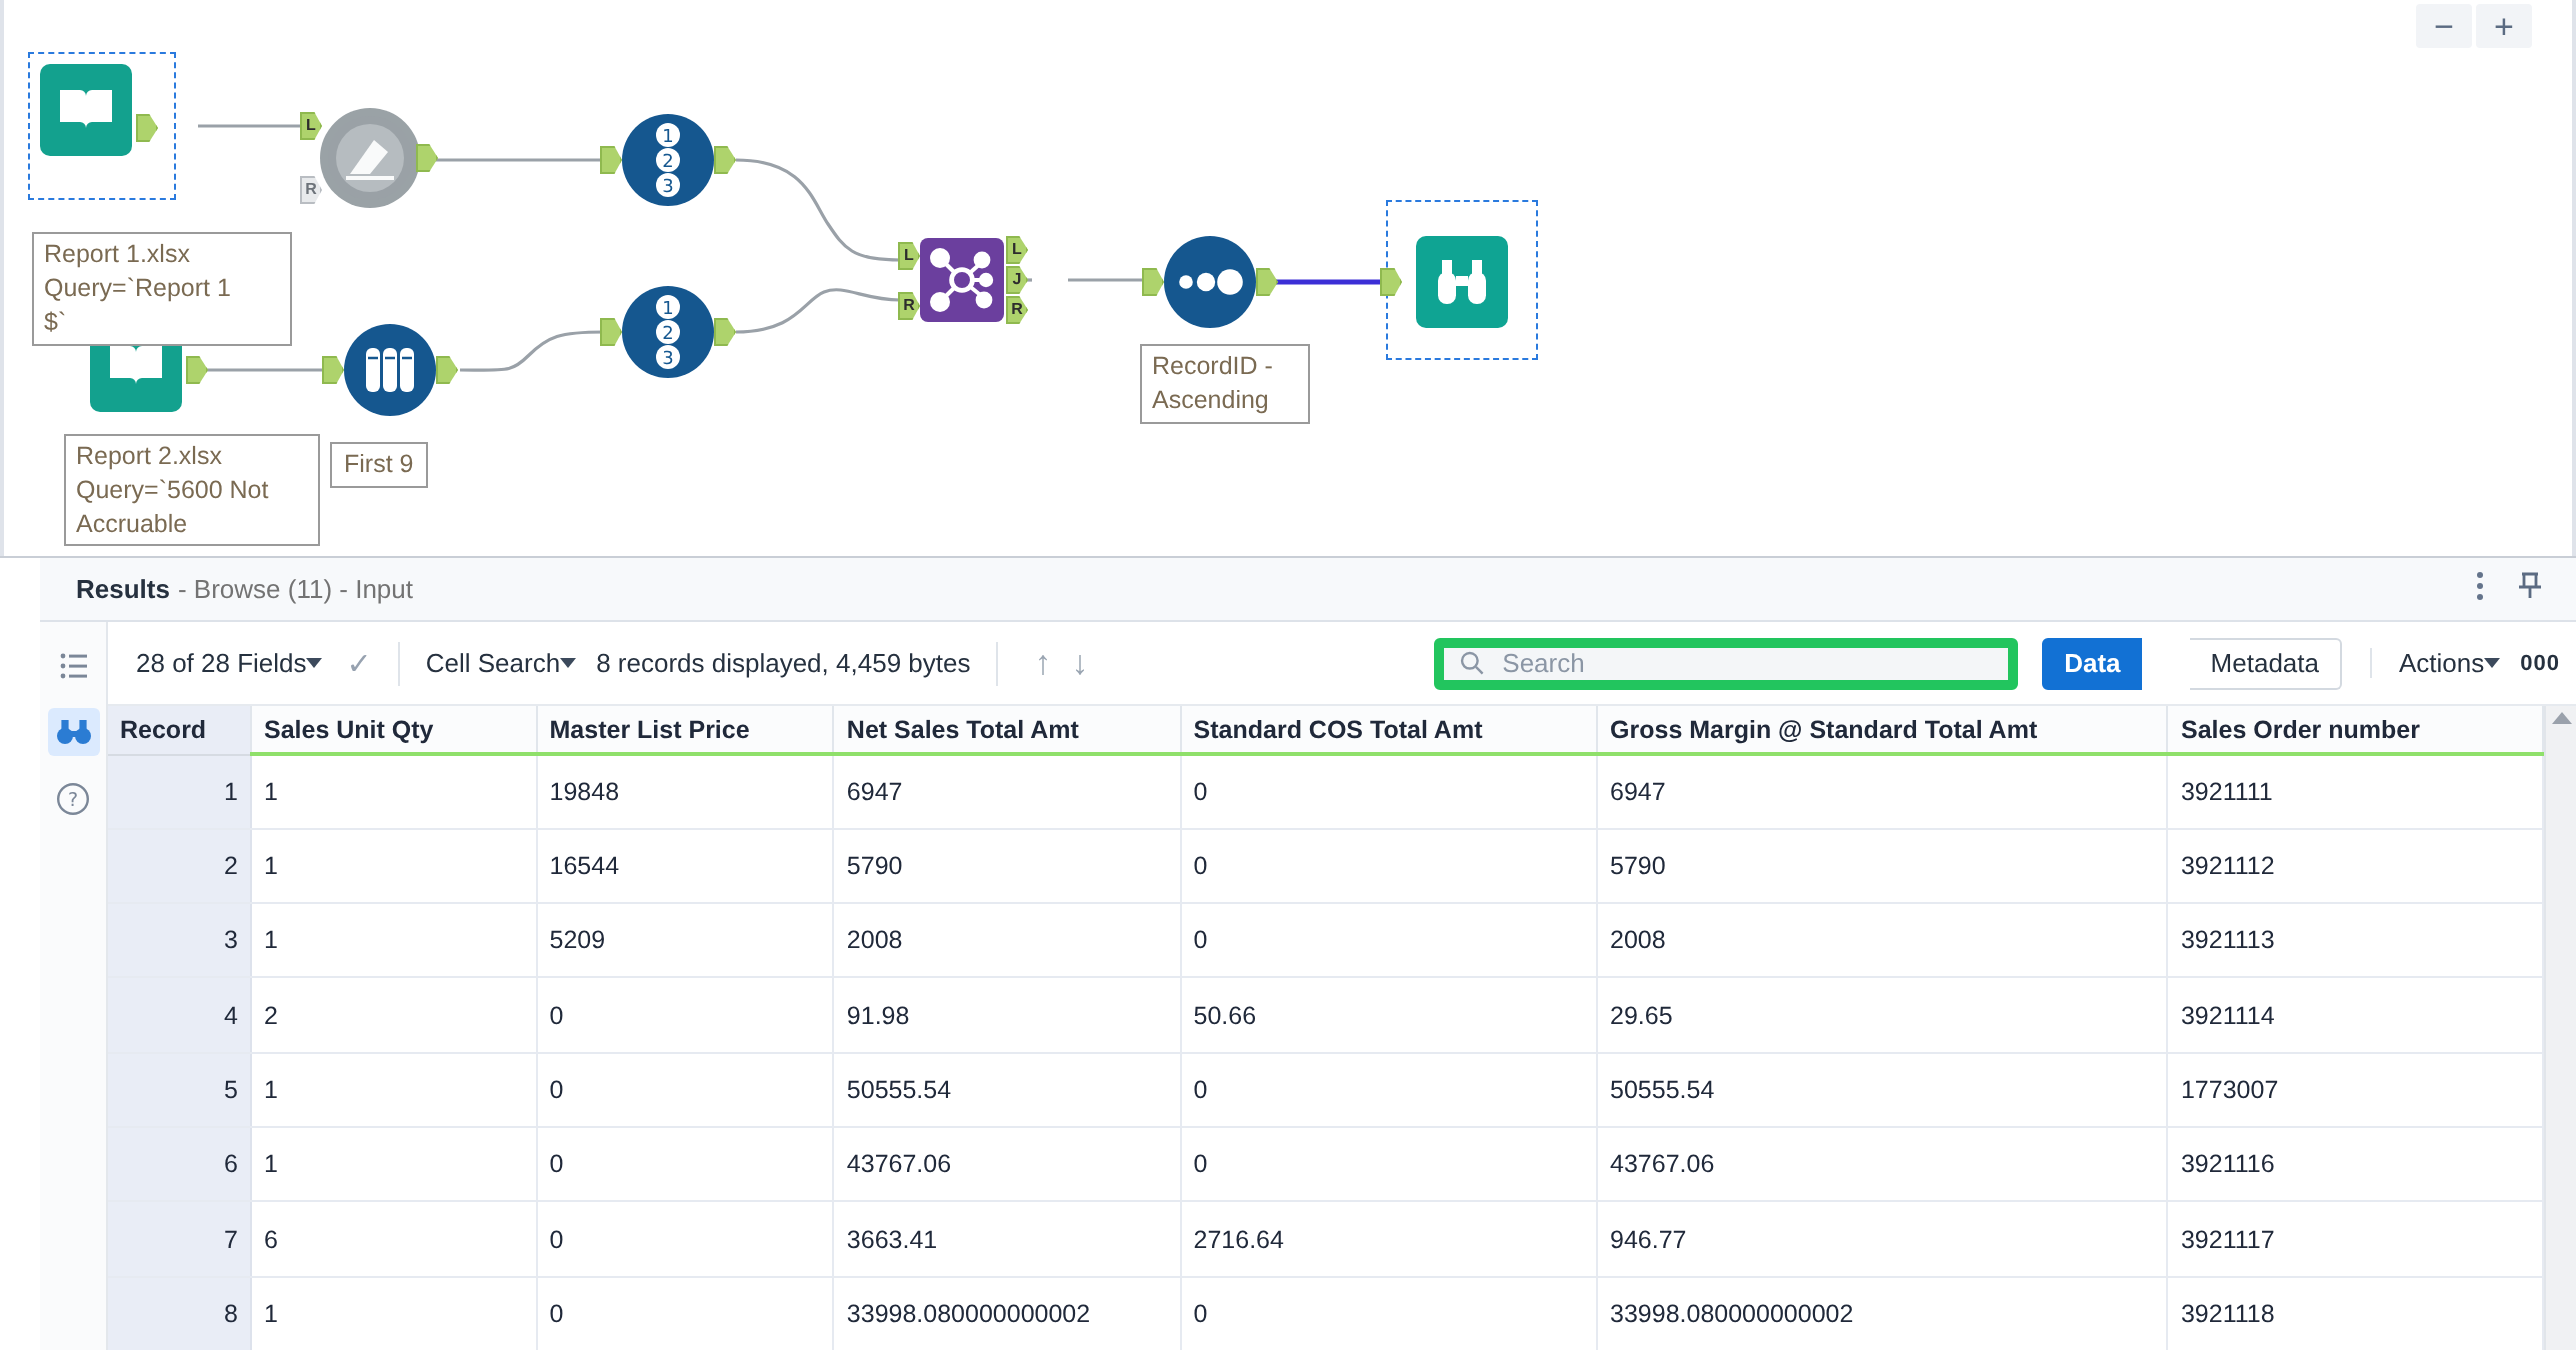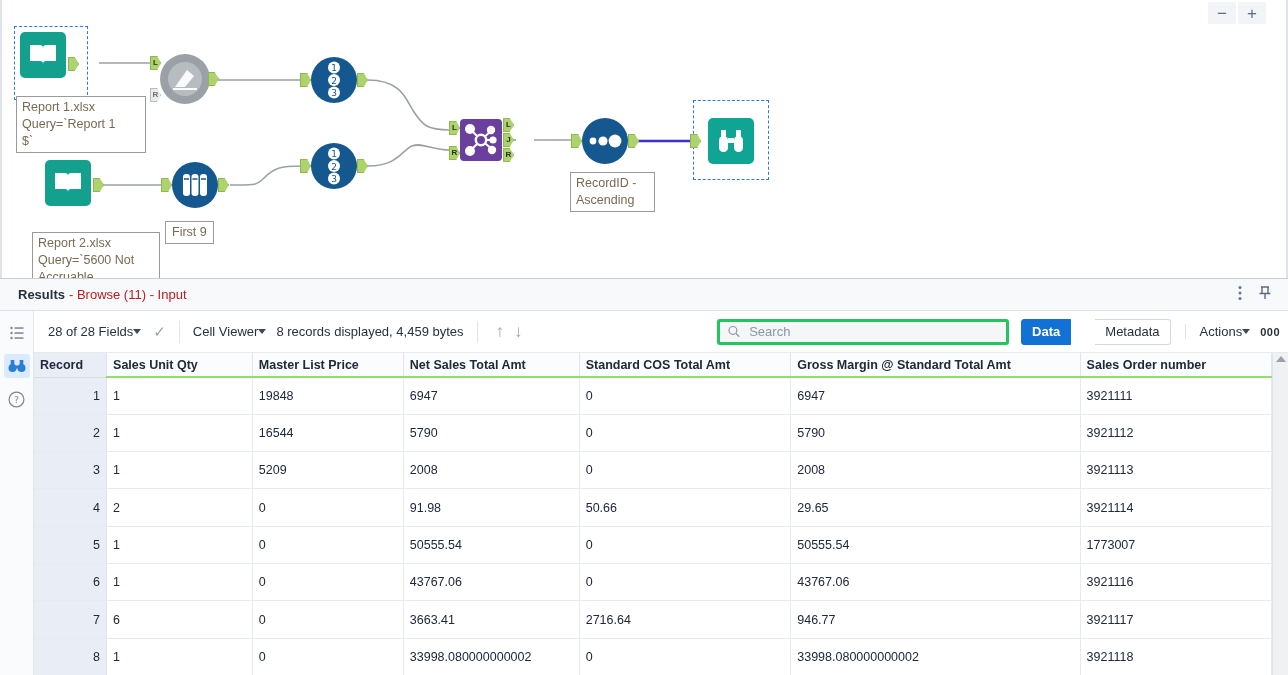--- a/index.html
+++ b/index.html
@@ -100,31 +100,32 @@
     white-space: pre;
     font-family: "Liberation Sans", sans-serif;
   }
 
   
   #results {
     position: absolute; left: 0; top: 278px;
     width: 1288px; height: 365px;
     background: #ffffff;
     border-top: 1px solid #c9ced6;
+    padding-left: 20px;
   }
   #results-title {
     height: 32px;
     background: #f7f9fb;
     border-bottom: 1px solid #dde2e9;
     display: flex; align-items: center;
     padding-left: 18px;
     font-size: 13px;
   }
   .rt-strong { color: #26313f; font-weight: bold; }
-  .rt-sub { color: #b91c1c; margin-left: 4px; }
+  .rt-sub { color: #737373; margin-left: 4px; }
   .rt-right { margin-left: auto; display: flex; align-items: center; gap: 16px; padding-right: 16px; }
 
   #results-body { display: flex; height: 365px; }
   #left-rail {
     width: 34px; height: 100%;
     background: #fafbfc;
     border-right: 1px solid #e3e7ec;
     padding-top: 10px;
     display: flex; flex-direction: column; align-items: center; gap: 9px;
   }
@@ -153,21 +154,21 @@
     border-left: 4px solid transparent; border-right: 4px solid transparent;
     border-top: 5px solid #3c4a5c;
   }
   .tb-sep { width: 1px; height: 22px; background: #dfe4ea; margin: 0 13px; }
   .check { color: #97a2b0; font-size: 15px; cursor: pointer; }
   .arrow-nav { color: #9aa5b2; font-size: 17px; cursor: pointer; padding: 0 5px; }
 
   #search-box {
     width: 292px; height: 26px;
     background: #f4f6f8;
-    border: 3px solid #22c55e; border-radius: 3px;
+    border: 5px solid #22c55e; border-radius: 3px;
     display: flex; align-items: center;
     padding: 0 8px; gap: 7px;
     margin-left: auto;
   }
   #search-input {
     border: none; outline: none; background: transparent;
     font-size: 13px; color: #6e7a8a;
     font-family: "Liberation Sans", sans-serif;
     width: 100%;
   }
@@ -380,24 +381,24 @@
         <rect x="2" y="8" width="9" height="16" rx="4.3" fill="#fff"></rect>
         <rect x="17" y="8" width="9" height="16" rx="4.3" fill="#fff"></rect>
         <rect x="4" y="2" width="5" height="8" fill="#fff"></rect>
         <rect x="19" y="2" width="5" height="8" fill="#fff"></rect>
         <rect x="11" y="10" width="6" height="5" fill="#fff"></rect>
       </svg>
     </div>
     <div class="port in" style="left:-18px; top:16px;"></div>
   </div>
 
-  <div class="anno" style="left:14px; top:96px; width:130px;">Report 1.xlsx
+  <div class="anno" style="left:14px; top:116px; width:130px;">Report 1.xlsx
 Query=`Report 1
 $`</div>
-  <div class="anno" style="left:30px; top:232px; width:128px; height:56px; overflow:hidden;">Report 2.xlsx
+  <div class="anno" style="left:30px; top:217px; width:128px; height:56px; overflow:hidden;">Report 2.xlsx
 Query=`5600 Not
 Accruable</div>
   <div class="anno" style="left:163px; top:221px; padding:2px 6px;">First 9</div>
   <div class="anno" style="left:568px; top:172px; width:85px;">RecordID -
 Ascending</div>
 </div>
 
 <div id="results">
 
   <div id="results-title">
@@ -456,21 +457,21 @@
       <div id="toolbar">
         <div class="tb-item">
           <span class="tb-text">28 of 28 Fields</span>
           <span class="caret"></span>
         </div>
         <span class="check" style="margin-left:12px;">✓</span>
 
         <div class="tb-sep"></div>
 
         <div class="tb-item">
-          <span class="tb-text">Cell Viewer</span>
+          <span class="tb-text">Cell Search</span>
           <span class="caret"></span>
         </div>
         <span class="tb-text" style="margin-left:10px; white-space:nowrap;">8 records displayed, 4,459 bytes</span>
 
         <div class="tb-sep"></div>
 
         <span class="arrow-nav">↑</span>
         <span class="arrow-nav">↓</span>
 
         <div id="search-box">

